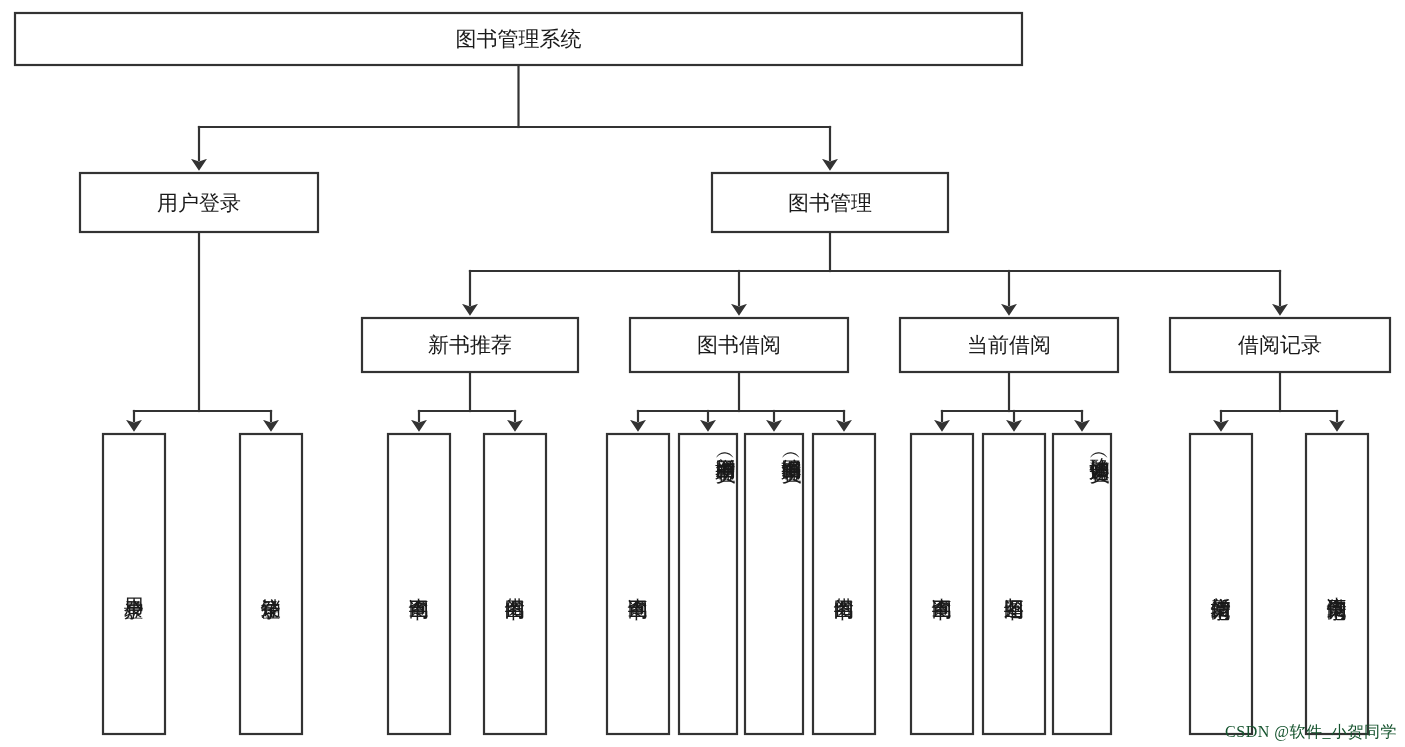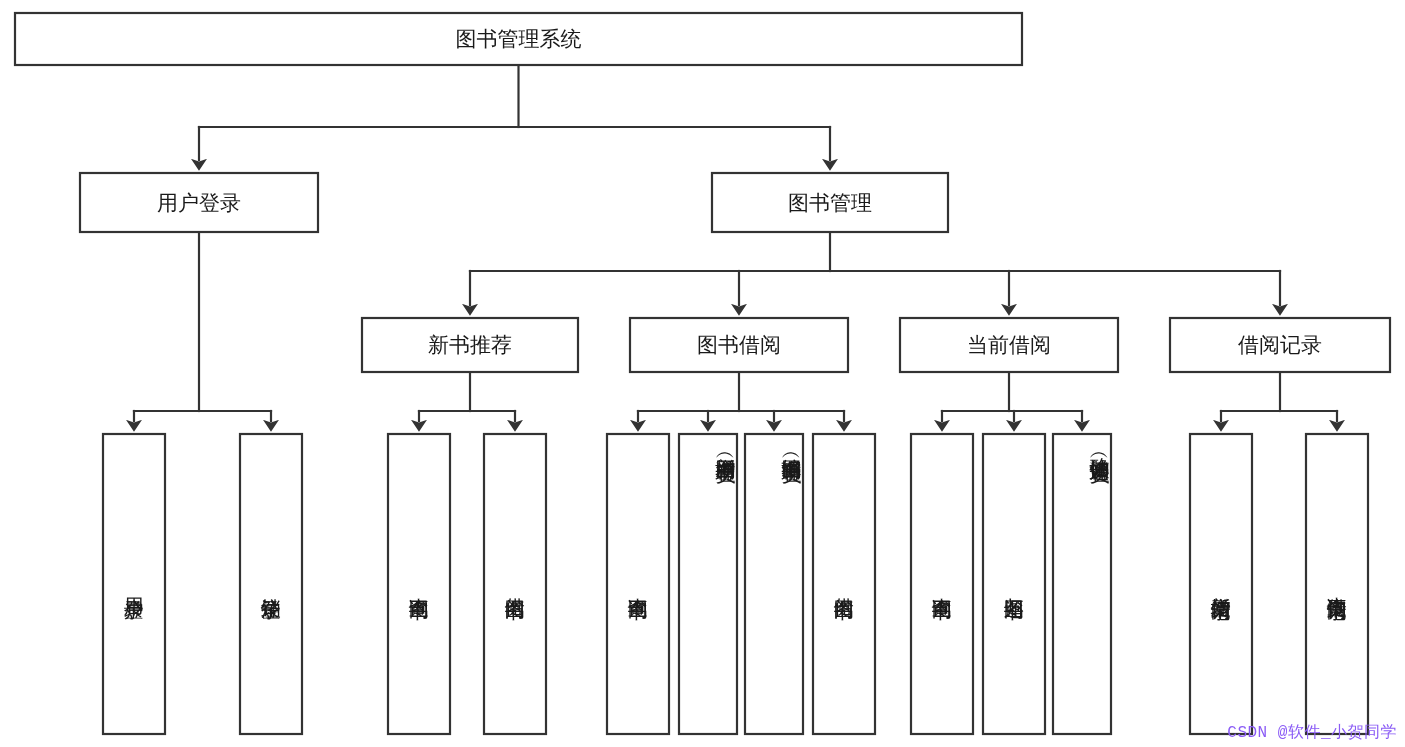--- a/index.html
+++ b/index.html
@@ -58,23 +58,23 @@
     color: #1a1a1a;
     letter-spacing: 1px;
     text-align: center;
     white-space: nowrap;
     pointer-events: none;
   }
   .watermark {
     position: absolute;
     right: 8px;
     bottom: 4px;
-    font-family: Liberation Mono, monospace;
+    font-family: Liberation Serif, serif;
     font-size: 16px;
-    color: #8b5cf6;
+    color: #14532d;
     letter-spacing: 0.5px;
     user-select: none;
   }
 </style>
 </head>
 <body>
 
 <div id="diagram-root">
 
   <svg id="tree-svg" viewBox="0 0 1405 747">

